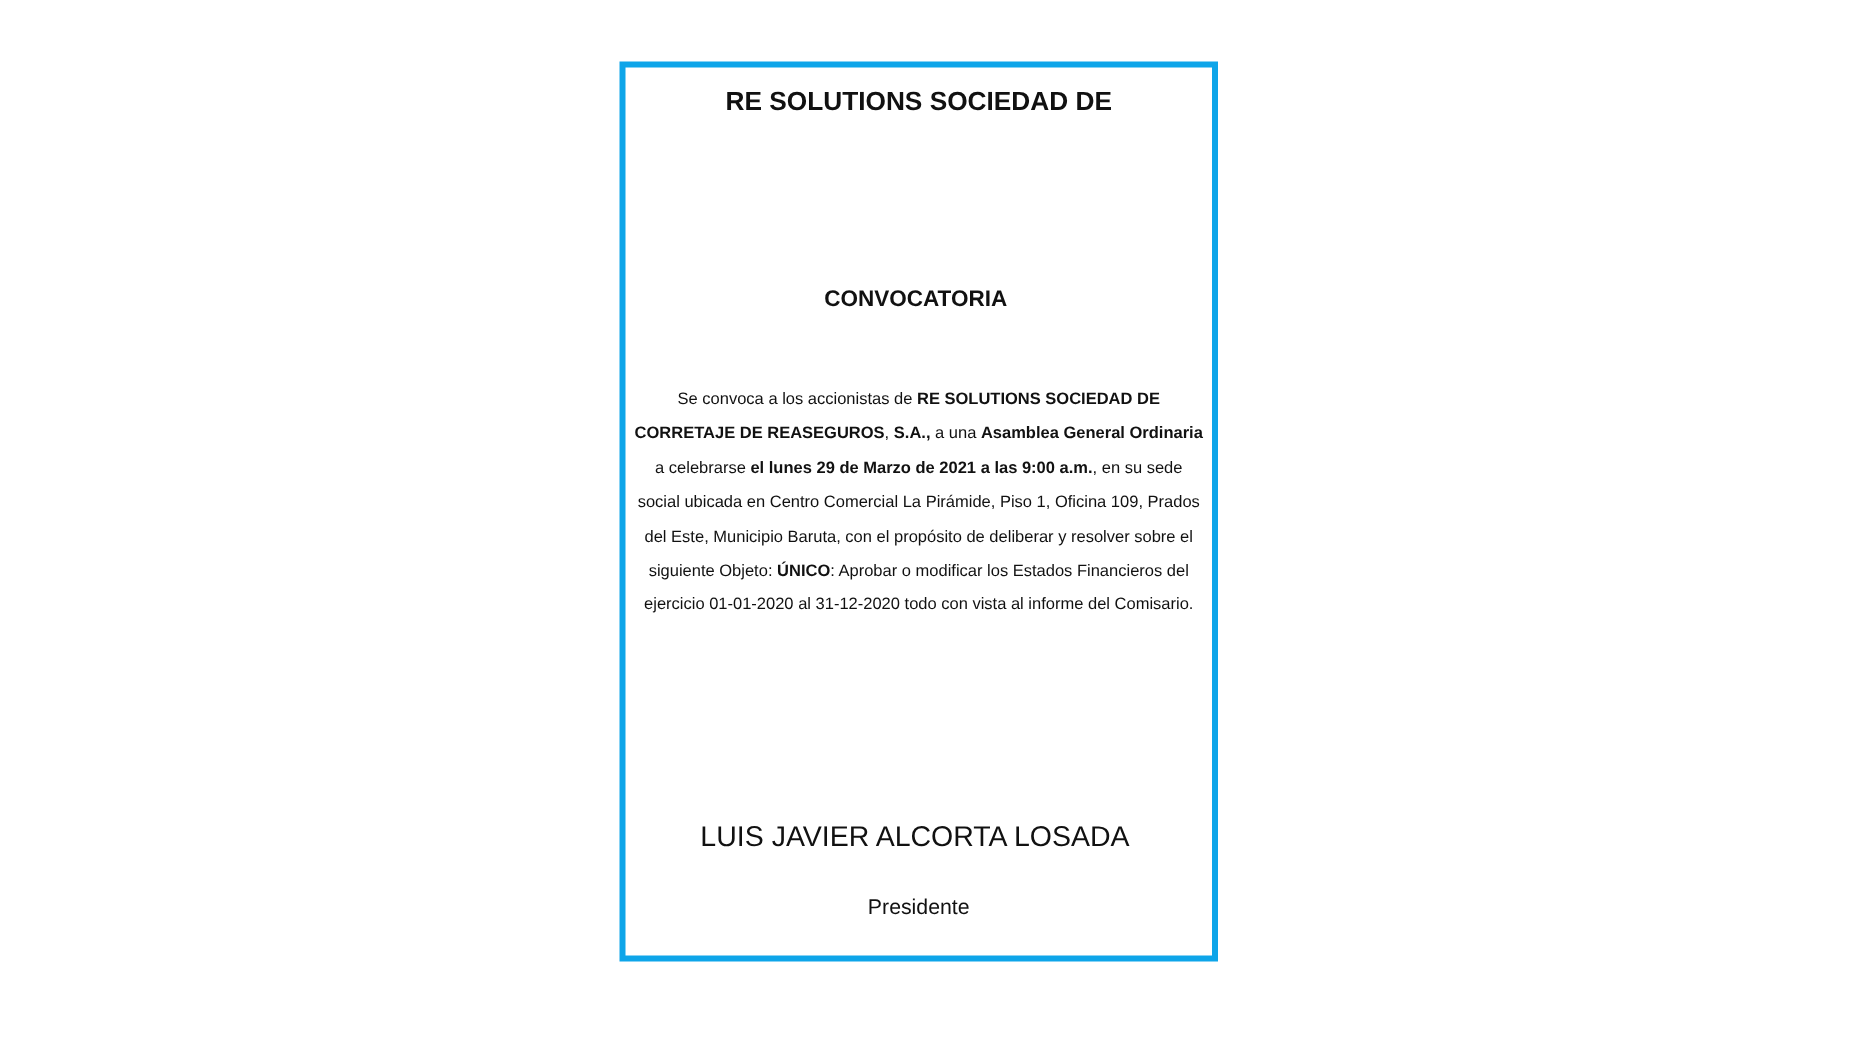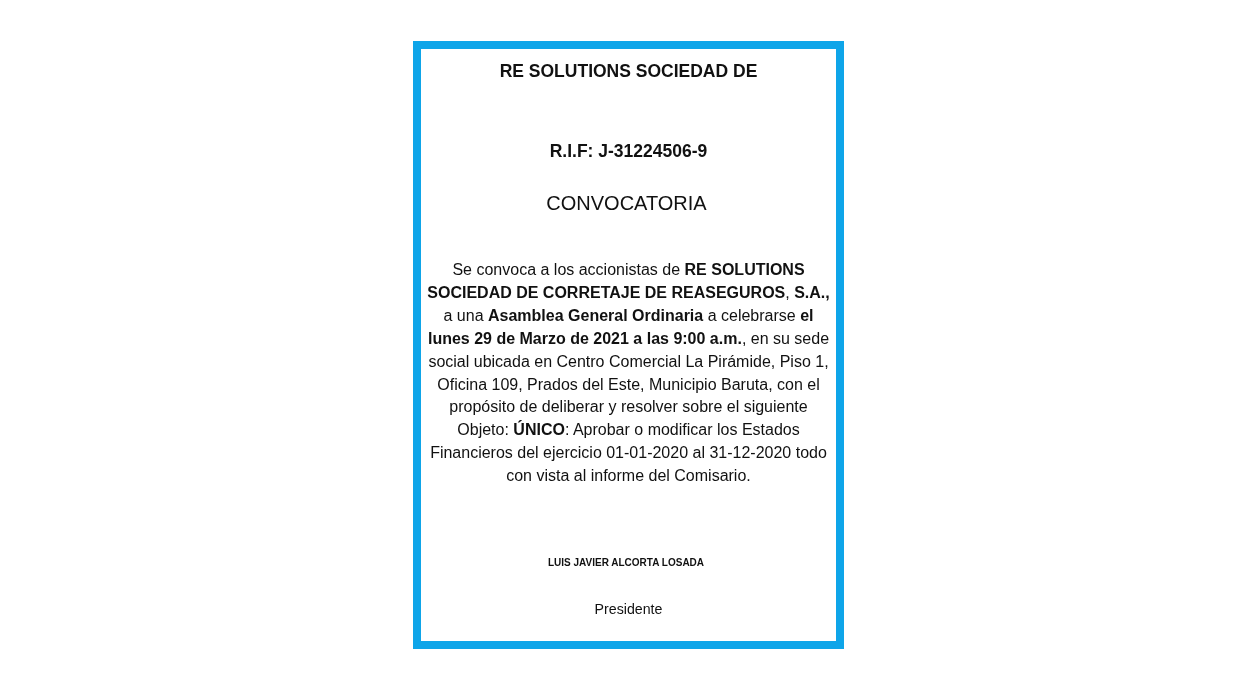--- a/index.html
+++ b/index.html
@@ -1,63 +1,61 @@
 <!DOCTYPE html>
 <html><head>
   <meta charset="utf-8">
   <style>
     html, body { margin: 0; padding: 0; background: #ffffff; }
     body { width: 1242px; height: 700px; position: relative; overflow: hidden; }
     .notice {
       position: absolute;
       left: 413px; top: 41px;
       width: 391px; height: 592px;
-      border: 8px solid #0ea5e9;
+      border: 4px solid #0ea5e9;
       background: #ffffff;
       font-family: "Liberation Sans", sans-serif;
       color: #111111;
       text-align: center;
-      padding-left: 24px;
     }
     .title {
       position: absolute; left: 0; right: 0; top: 9px;
       font-size: 17.5px; font-weight: bold; line-height: 27px;
     }
     .rif {
       position: absolute; left: 0; right: 0; top: 89px;
       font-size: 17.5px; font-weight: bold; line-height: 27px;
     }
     .heading {
       position: absolute; left: 0; right: 12px; top: 141px;
-      font-size: 20px; font-weight: normal; line-height: 27px;
+      font-size: 15px; font-weight: bold; line-height: 27px;
       padding-left: 8px;
     }
     .body-text {
       position: absolute; left: 6px; right: 6px; top: 210px;
-      font-size: 16px; line-height: 22.9px;
+      font-size: 11px; line-height: 22.9px;
     }
     .body-text b { font-weight: bold; }
     .signer {
       position: absolute; left: 0; right: 5px; top: 504px;
-      font-size: 10px; font-weight: bold; line-height: 20px;
+      font-size: 19px; font-weight: normal; line-height: 20px;
     }
     .role {
       position: absolute; left: 0; right: 0; top: 550px;
       font-size: 14.2px; font-weight: normal; line-height: 20px;
     }
   </style>
 </head>
 <body>
 
 <div class="notice">
   <div class="title">
     <div>RE SOLUTIONS SOCIEDAD DE</div>
   </div>
 
-  <div class="rif">R.I.F: J-31224506-9</div>
 
   <div class="heading">CONVOCATORIA</div>
 
   <div class="body-text"><span>Se convoca a los accionistas de </span><b>RE SOLUTIONS SOCIEDAD DE CORRETAJE DE REASEGUROS</b><span>, </span><b>S.A.,</b><span> a una </span><b>Asamblea General Ordinaria</b><span> a celebrarse </span><b>el lunes 29 de Marzo de 2021 a las 9:00 a.m.</b><span>, en su sede social ubicada en Centro Comercial La Pirámide, Piso 1, Oficina 109, Prados del Este, Municipio Baruta, con el propósito de deliberar y resolver sobre el siguiente Objeto: </span><b>ÚNICO</b><span>: Aprobar o modificar los Estados Financieros del ejercicio 01-01-2020 al 31-12-2020 todo con vista al informe del Comisario.</span></div>
 
   <div class="signer">LUIS JAVIER ALCORTA LOSADA</div>
   <div class="role">Presidente</div>
 </div>
 
 </body></html>

